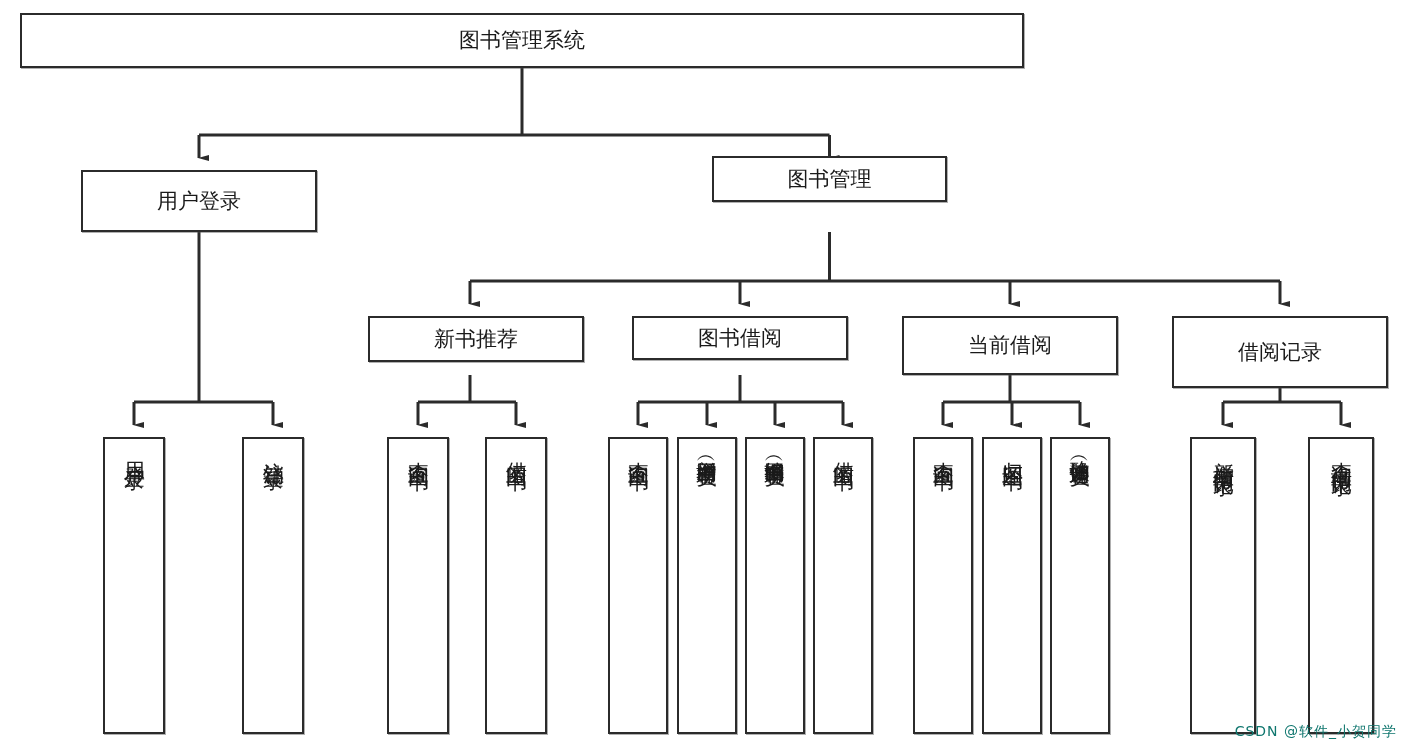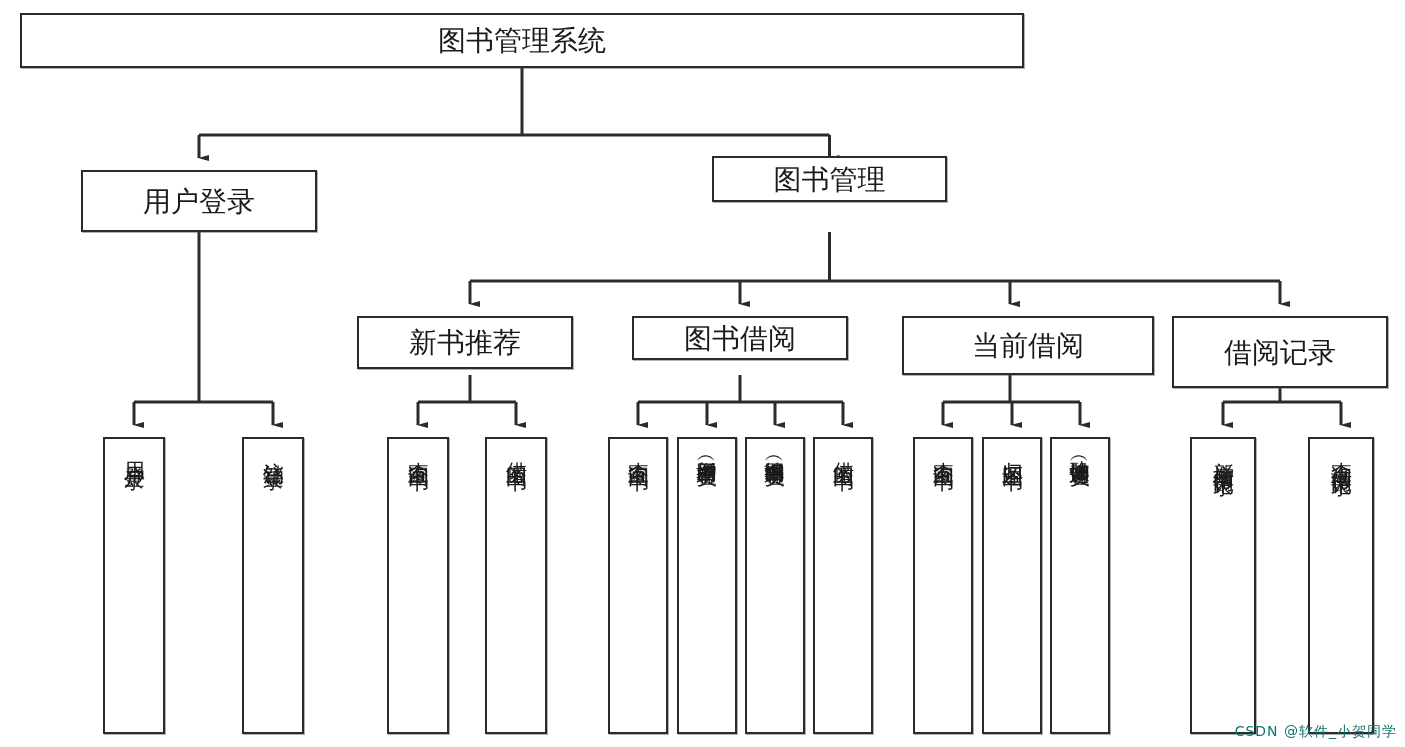--- a/index.html
+++ b/index.html
@@ -41,21 +41,21 @@
     justify-content: center;
     color: #1a1a1a;
   }
   .node-label {
     display: block;
     text-align: center;
     line-height: 1.25;
     white-space: pre;
   }
   .node.horizontal .node-label {
-    font-size: 28px;
+    font-size: 21px;
   }
   .node.vertical {
     align-items: flex-start;
     justify-content: center;
     padding-top: 6px;
   }
   .node.vertical .node-label {
     writing-mode: vertical-rl;
     text-orientation: upright;
     font-size: 21px;
@@ -128,27 +128,27 @@
   <div id="nodes-layer">
       <div class="node horizontal" style="left: 20px; top: 13px; width: 1004px; height: 55px;">
         <span class="node-label">图书管理系统</span>
       </div>
       <div class="node horizontal" style="left: 81px; top: 170px; width: 236px; height: 62px;">
         <span class="node-label">用户登录</span>
       </div>
       <div class="node horizontal" style="left: 712px; top: 156px; width: 235px; height: 46px;">
         <span class="node-label">图书管理</span>
       </div>
-      <div class="node horizontal" style="left: 357px; top: 316px; width: 216px; height: 53px;">
+      <div class="node horizontal" style="left: 368px; top: 316px; width: 216px; height: 46px;">
         <span class="node-label">新书推荐</span>
       </div>
       <div class="node horizontal" style="left: 632px; top: 316px; width: 216px; height: 44px;">
         <span class="node-label">图书借阅</span>
       </div>
-      <div class="node horizontal" style="left: 902px; top: 316px; width: 252px; height: 59px;">
+      <div class="node horizontal" style="left: 902px; top: 316px; width: 216px; height: 59px;">
         <span class="node-label">当前借阅</span>
       </div>
       <div class="node horizontal" style="left: 1172px; top: 316px; width: 216px; height: 72px;">
         <span class="node-label">借阅记录</span>
       </div>
       <div class="node vertical" style="left: 103px; top: 437px; width: 62px; height: 297px;">
         <span class="node-label">用户登录</span>
       </div>
       <div class="node vertical" style="left: 242px; top: 437px; width: 62px; height: 297px;">
         <span class="node-label">注销登录</span>

